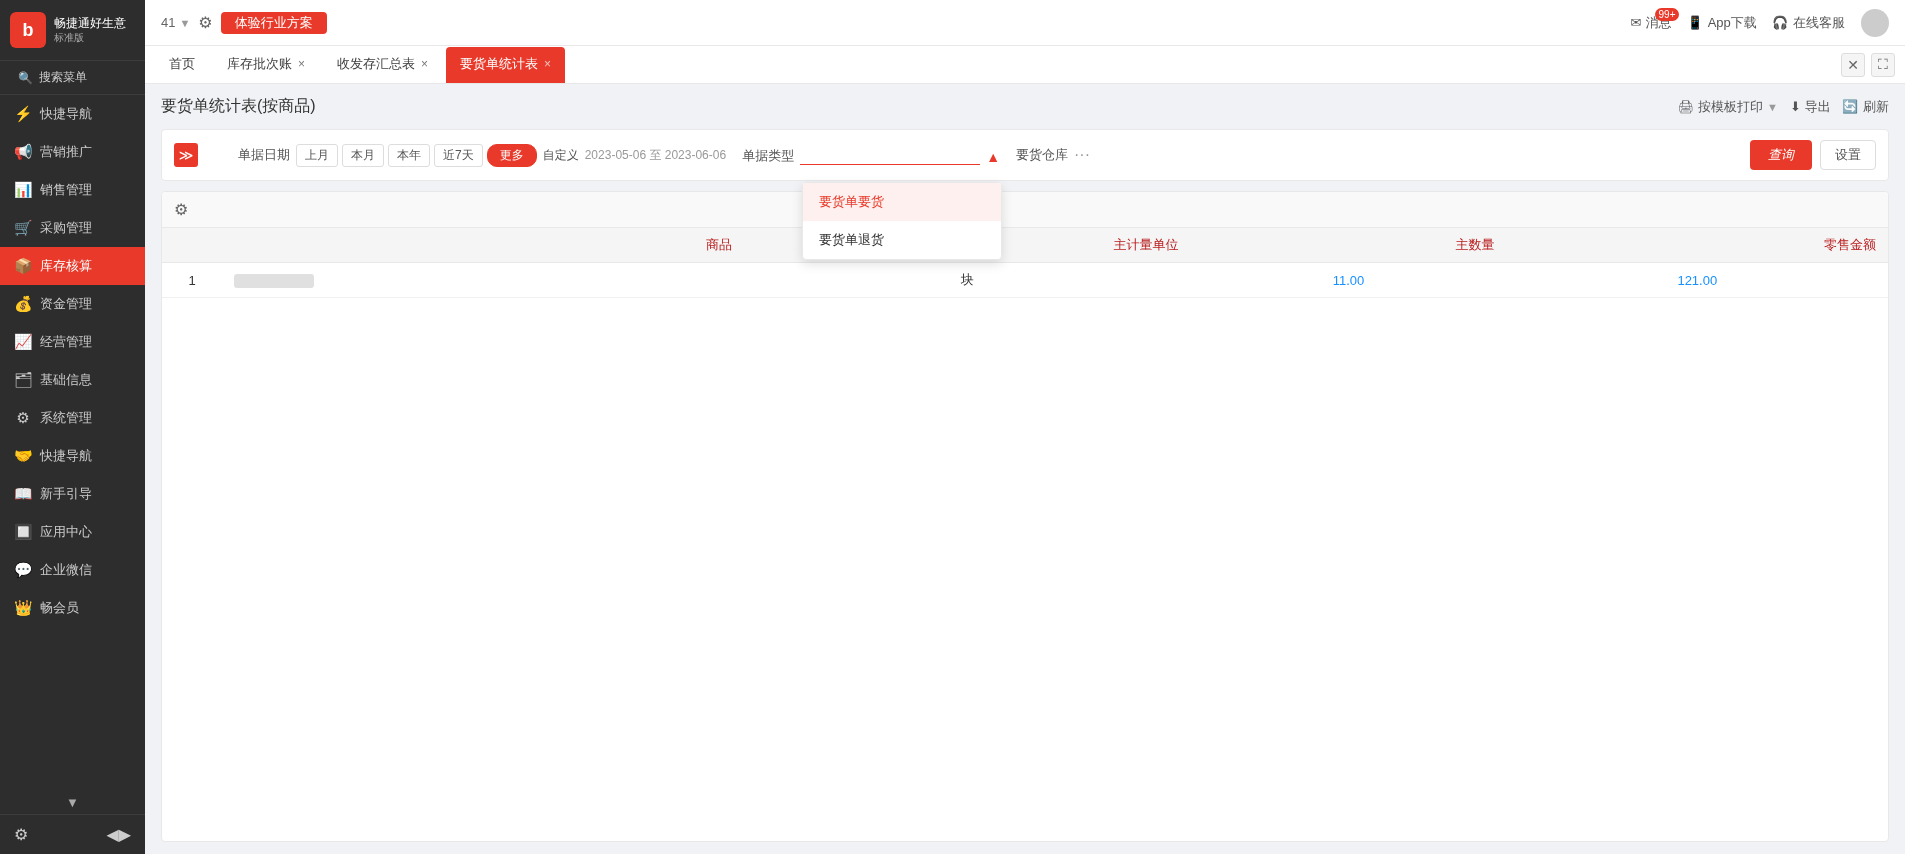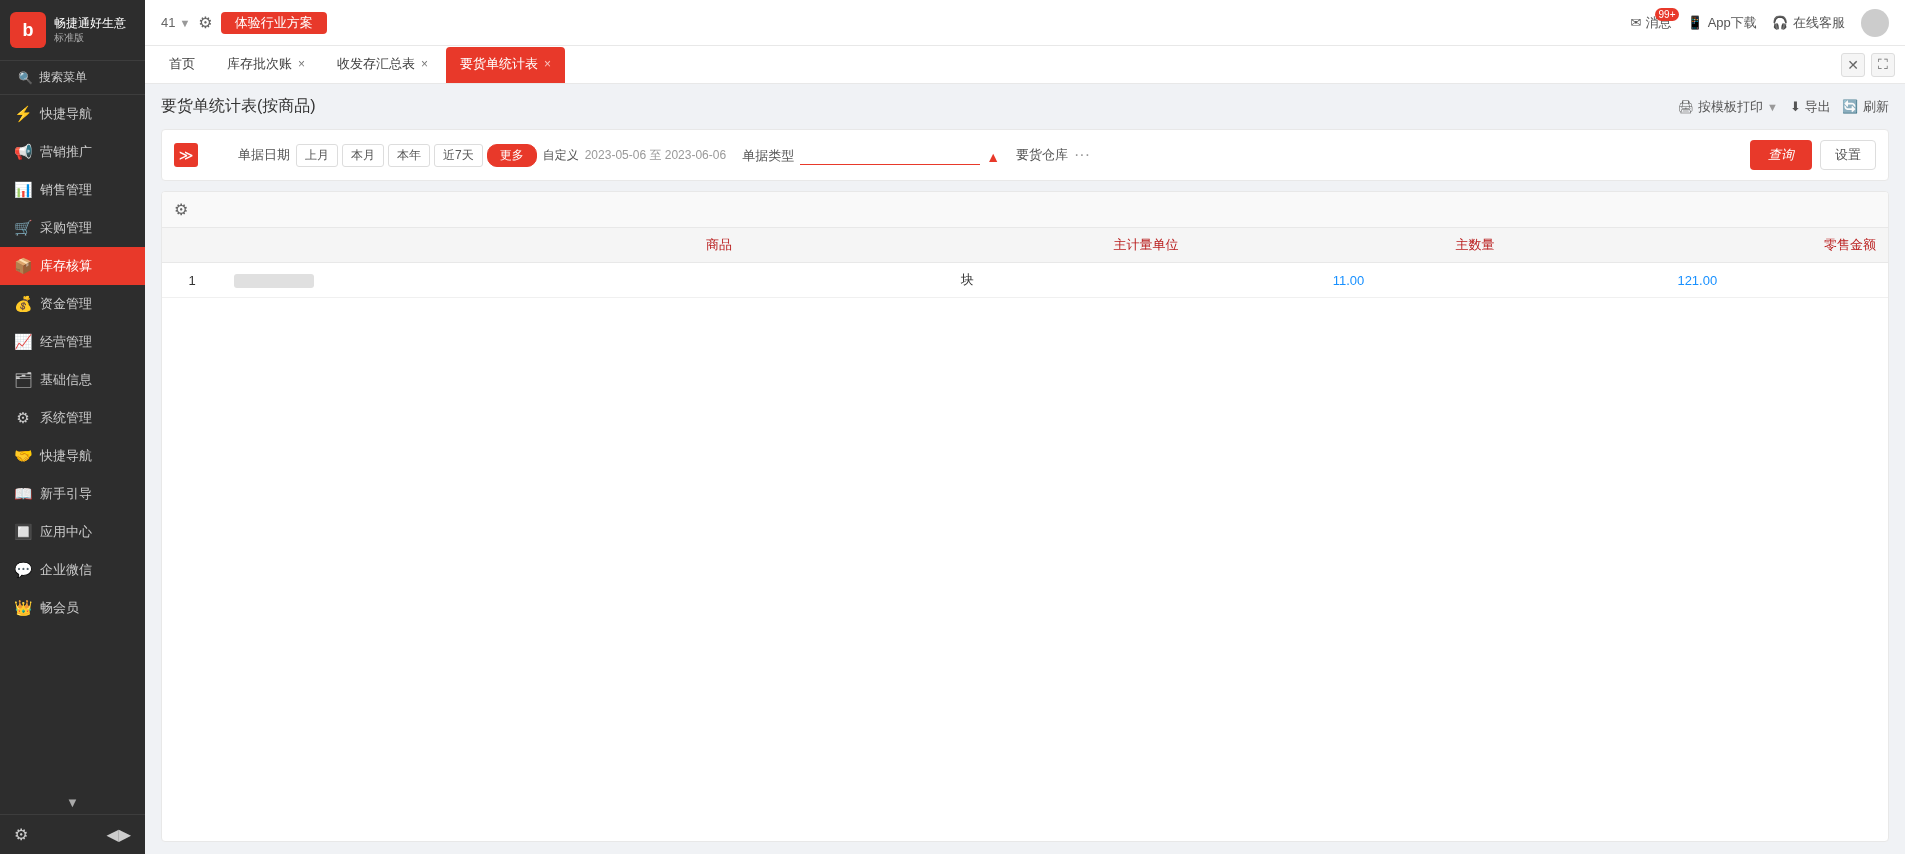--- a/index.html
+++ b/index.html
@@ -609,20 +609,24 @@
           <span class="filter-label">要货仓库</span>
           <span class="filter-warehouse-dots">···</span>
         </div>
 
         <div class="filter-actions">
           <button class="query-btn">查询</button>
           <button class="settings-btn">设置</button>
         </div>
       </div>
 
+      <div class="dropdown-overlay">
+        <div class="dropdown-item selected">要货单要货</div>
+        <div class="dropdown-item">要货单退货</div>
+      </div>
     </div>
 
     <div class="table-wrapper">
       <div class="table-toolbar">
         <span class="table-gear">⚙</span>
       </div>
       <div class="table-scroll">
         <table>
           <thead>
             <tr>

